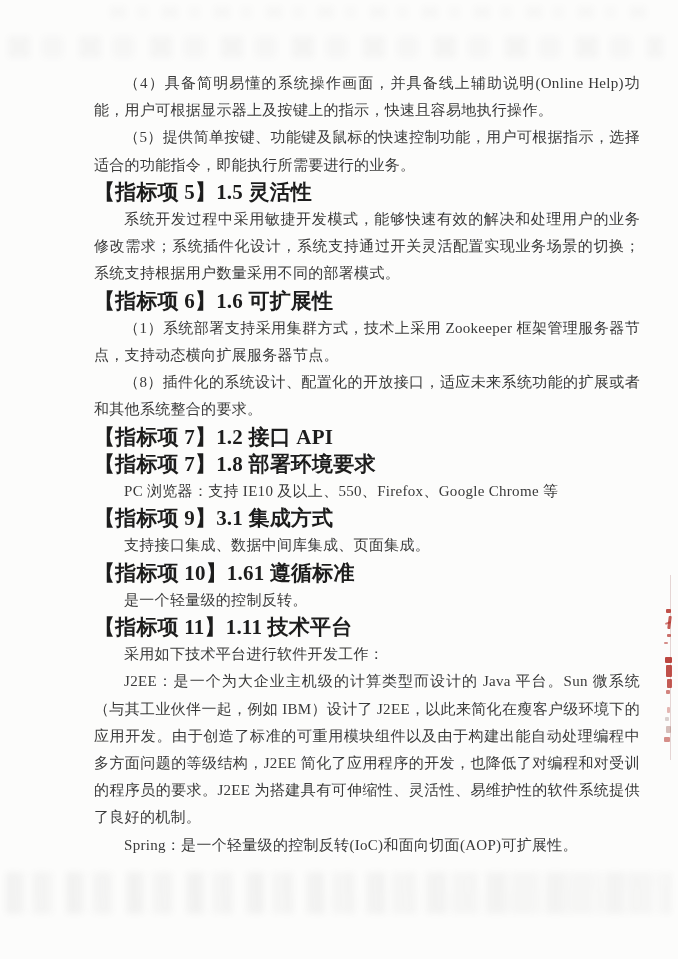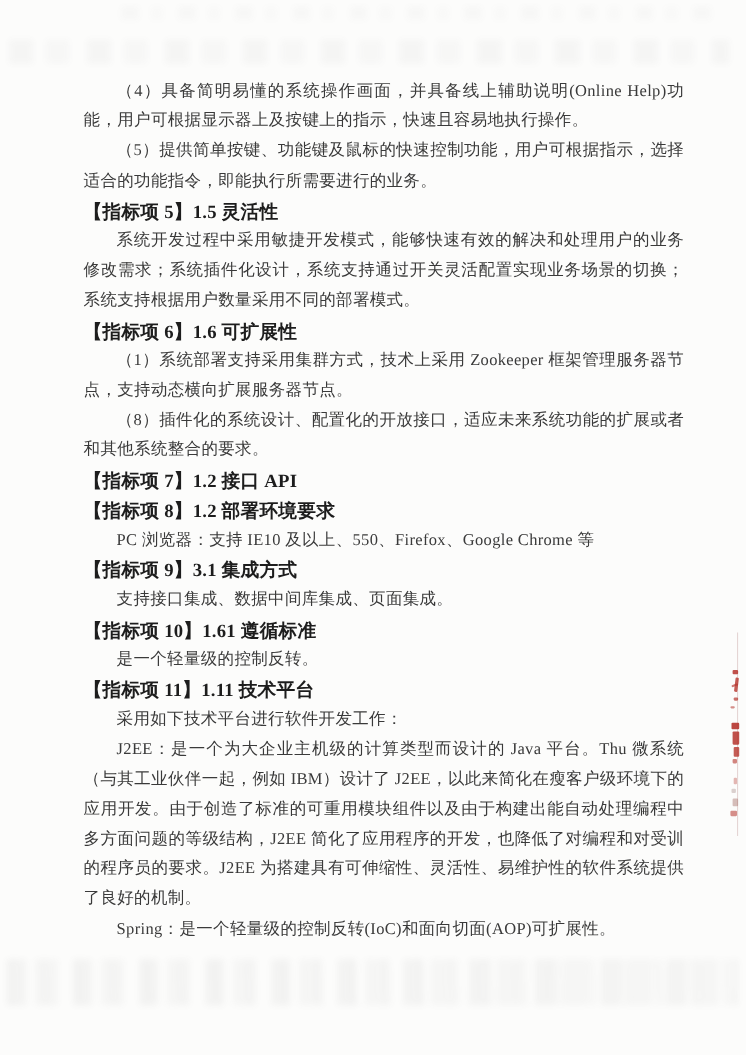--- a/index.html
+++ b/index.html
@@ -13,36 +13,36 @@
     overflow: hidden;
     background: var(--paper, #fcfcfb);
     font-family: "Liberation Serif", "DejaVu Serif", serif;
   }
   .page {
     position: absolute;
     inset: 0;
   }
   .content {
     position: absolute;
-    left: 76px;
+    left: 94px;
     top: 70px;
     width: 546px;
     color: var(--body-ink, #3a3a3a);
     font-size: 15px;
     line-height: 27.2px;
     text-align: justify;
     letter-spacing: 0.3px;
   }
   .content p.paragraph {
     margin: 0;
     text-indent: 2em;
   }
   .content h2.heading {
     margin: 0;
-    font-size: 17px;
+    font-size: 21px;
     line-height: 27.2px;
     font-weight: bold;
     color: var(--heading-ink, #1d1d1d);
     text-indent: 0;
     text-align: left;
     letter-spacing: 0.2px;
   }
   
   .bleed {
     position: absolute;
@@ -106,29 +106,29 @@
 
   <main class="content">
       <p class="paragraph">（4）具备简明易懂的系统操作画面，并具备线上辅助说明(Online Help)功能，用户可根据显示器上及按键上的指示，快速且容易地执行操作。</p>
       <p class="paragraph">（5）提供简单按键、功能键及鼠标的快速控制功能，用户可根据指示，选择适合的功能指令，即能执行所需要进行的业务。</p>
       <h2 class="heading">【指标项 5】1.5 灵活性</h2>
       <p class="paragraph">系统开发过程中采用敏捷开发模式，能够快速有效的解决和处理用户的业务修改需求；系统插件化设计，系统支持通过开关灵活配置实现业务场景的切换；系统支持根据用户数量采用不同的部署模式。</p>
       <h2 class="heading">【指标项 6】1.6 可扩展性</h2>
       <p class="paragraph">（1）系统部署支持采用集群方式，技术上采用 Zookeeper 框架管理服务器节点，支持动态横向扩展服务器节点。</p>
       <p class="paragraph">（8）插件化的系统设计、配置化的开放接口，适应未来系统功能的扩展或者和其他系统整合的要求。</p>
       <h2 class="heading">【指标项 7】1.2 接口 API</h2>
-      <h2 class="heading">【指标项 8】1.2 部署环境要求</h2>
+      <h2 class="heading">【指标项 7】1.8 部署环境要求</h2>
       <p class="paragraph">PC 浏览器：支持 IE10 及以上、550、Firefox、Google Chrome 等</p>
       <h2 class="heading">【指标项 9】3.1 集成方式</h2>
       <p class="paragraph">支持接口集成、数据中间库集成、页面集成。</p>
       <h2 class="heading">【指标项 10】1.61 遵循标准</h2>
       <p class="paragraph">是一个轻量级的控制反转。</p>
       <h2 class="heading">【指标项 11】1.11 技术平台</h2>
       <p class="paragraph">采用如下技术平台进行软件开发工作：</p>
-      <p class="paragraph">J2EE：是一个为大企业主机级的计算类型而设计的 Java 平台。Thu 微系统（与其工业伙伴一起，例如 IBM）设计了 J2EE，以此来简化在瘦客户级环境下的应用开发。由于创造了标准的可重用模块组件以及由于构建出能自动处理编程中多方面问题的等级结构，J2EE 简化了应用程序的开发，也降低了对编程和对受训的程序员的要求。J2EE 为搭建具有可伸缩性、灵活性、易维护性的软件系统提供了良好的机制。</p>
+      <p class="paragraph">J2EE：是一个为大企业主机级的计算类型而设计的 Java 平台。Sun 微系统（与其工业伙伴一起，例如 IBM）设计了 J2EE，以此来简化在瘦客户级环境下的应用开发。由于创造了标准的可重用模块组件以及由于构建出能自动处理编程中多方面问题的等级结构，J2EE 简化了应用程序的开发，也降低了对编程和对受训的程序员的要求。J2EE 为搭建具有可伸缩性、灵活性、易维护性的软件系统提供了良好的机制。</p>
       <p class="paragraph">Spring：是一个轻量级的控制反转(IoC)和面向切面(AOP)可扩展性。</p>
     </main>
 
   <div class="stamp-zone">
     <div class="scan-edge-line"></div>
     <div class="stamp s1a"></div>
     <div class="stamp s1b"></div>
     <div class="stamp s1c"></div>
     <div class="stamp s1d"></div>
     <div class="stamp s1e"></div>

